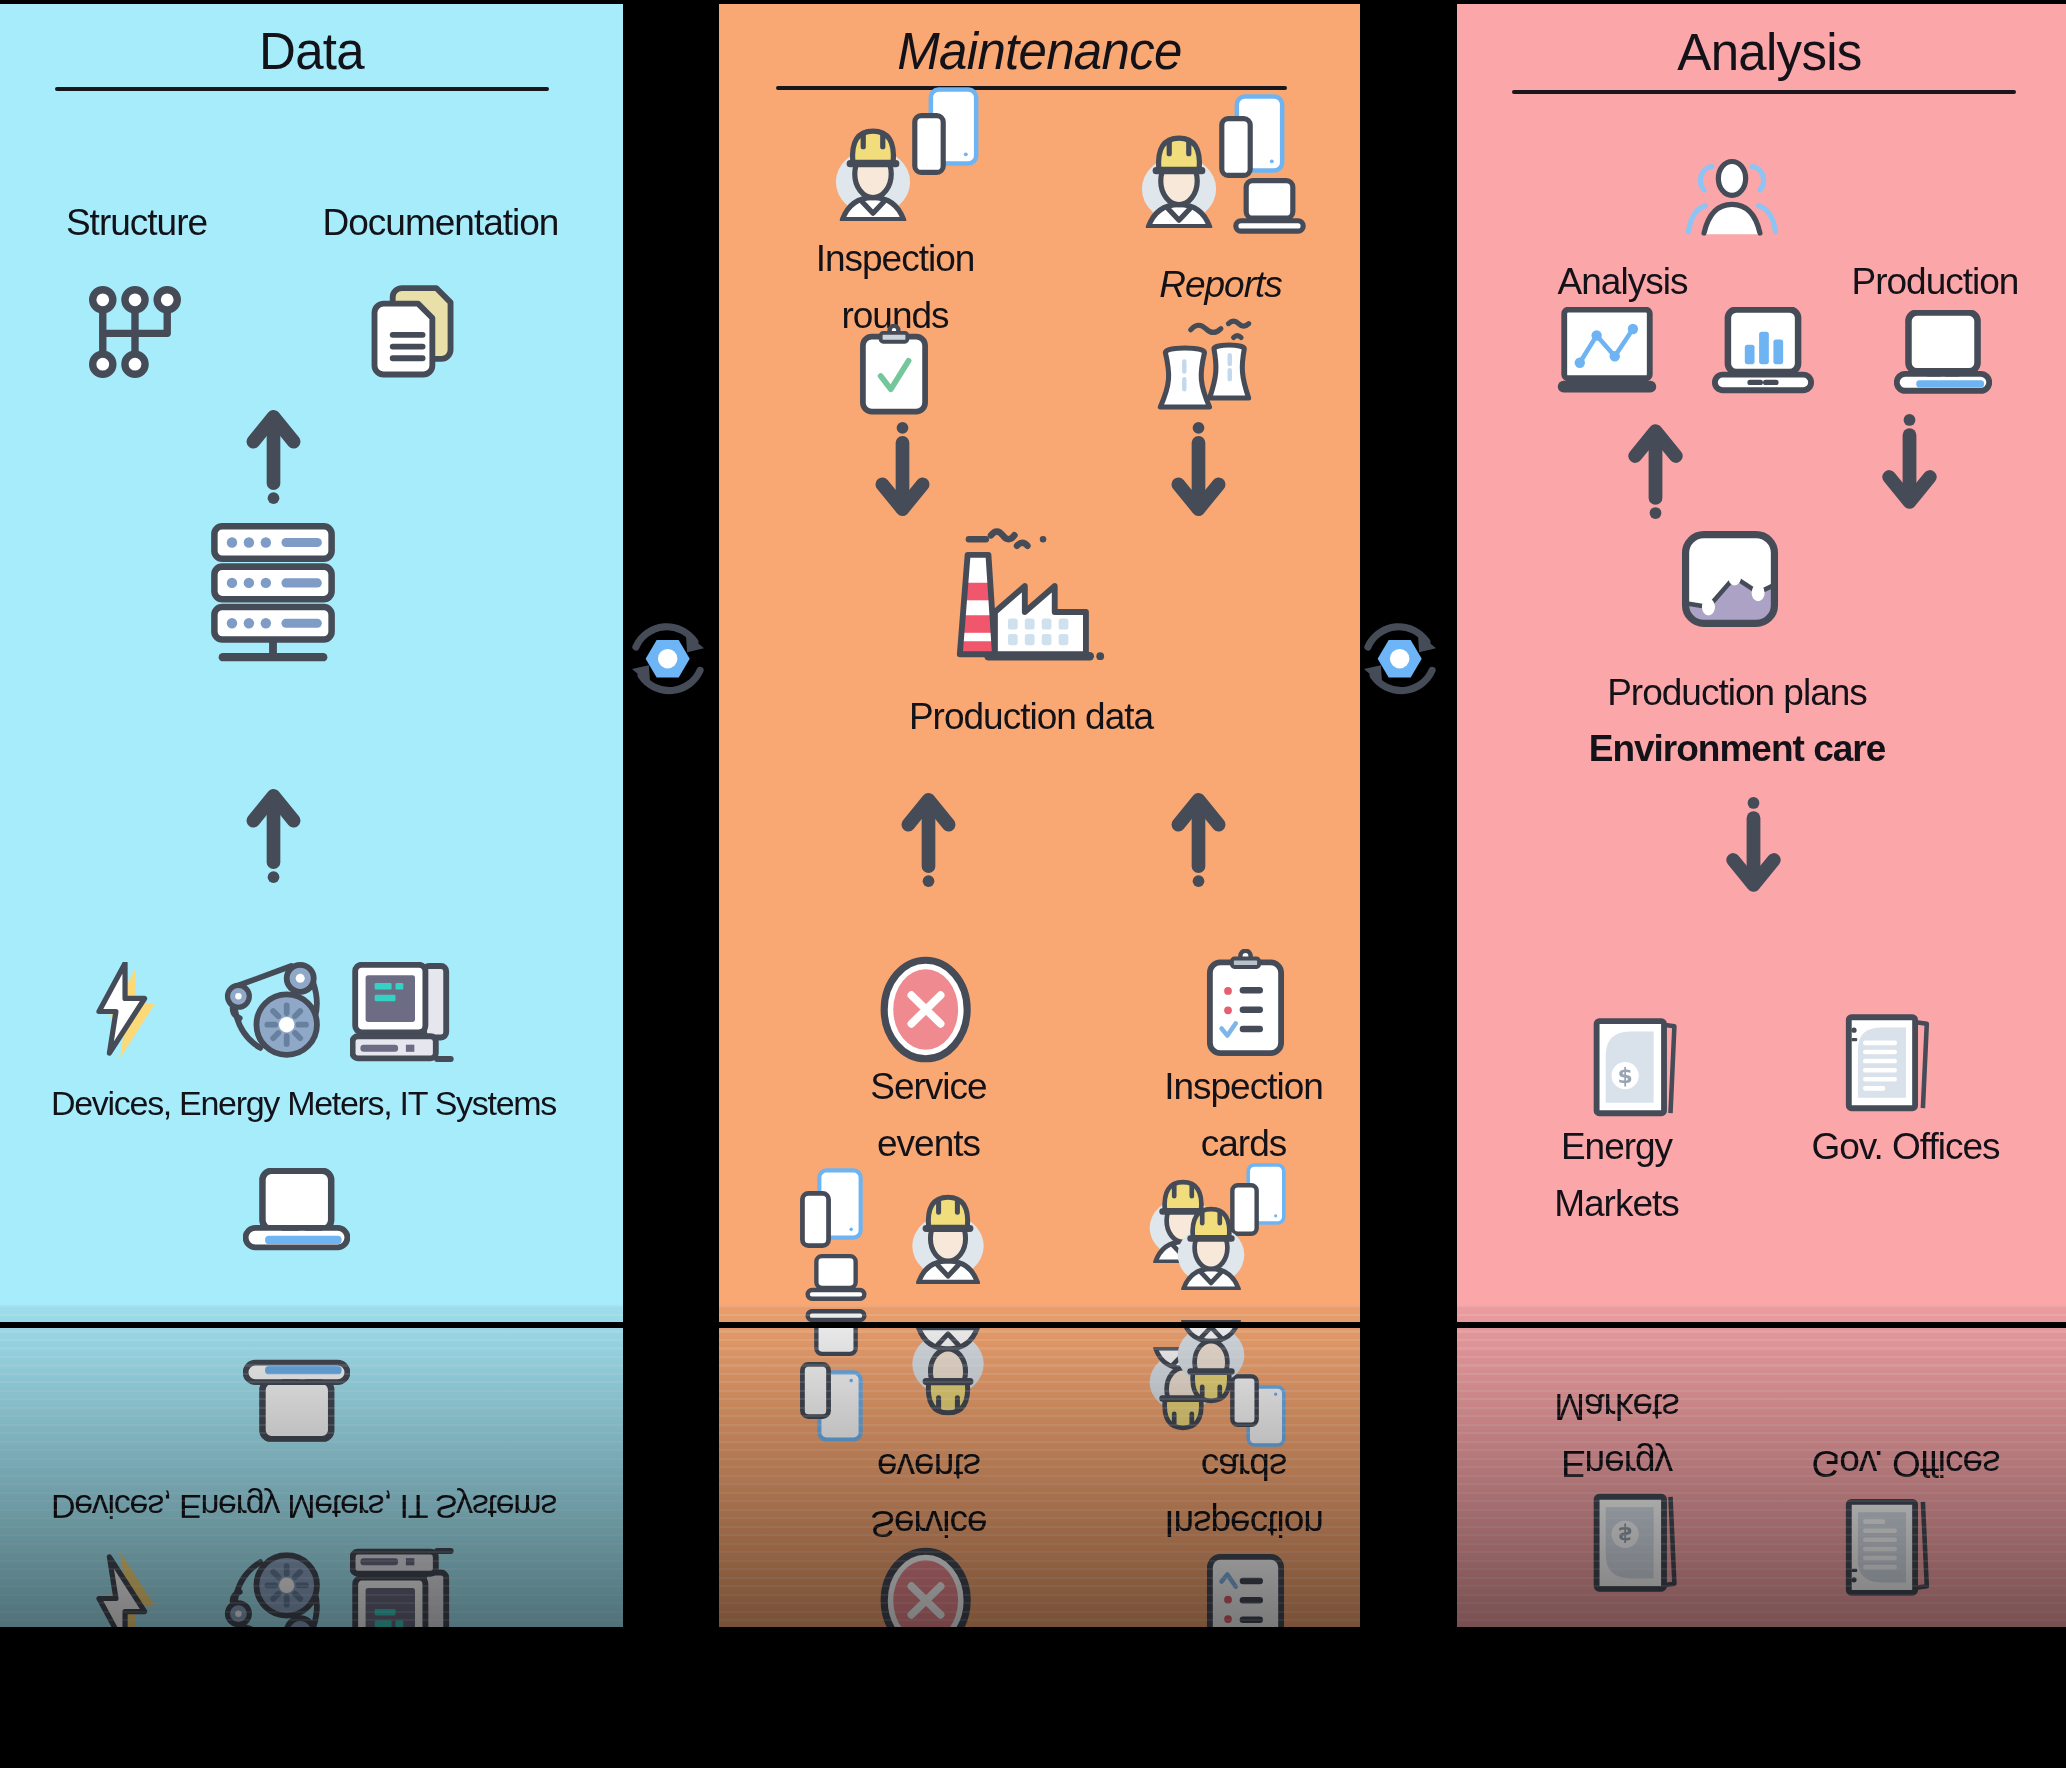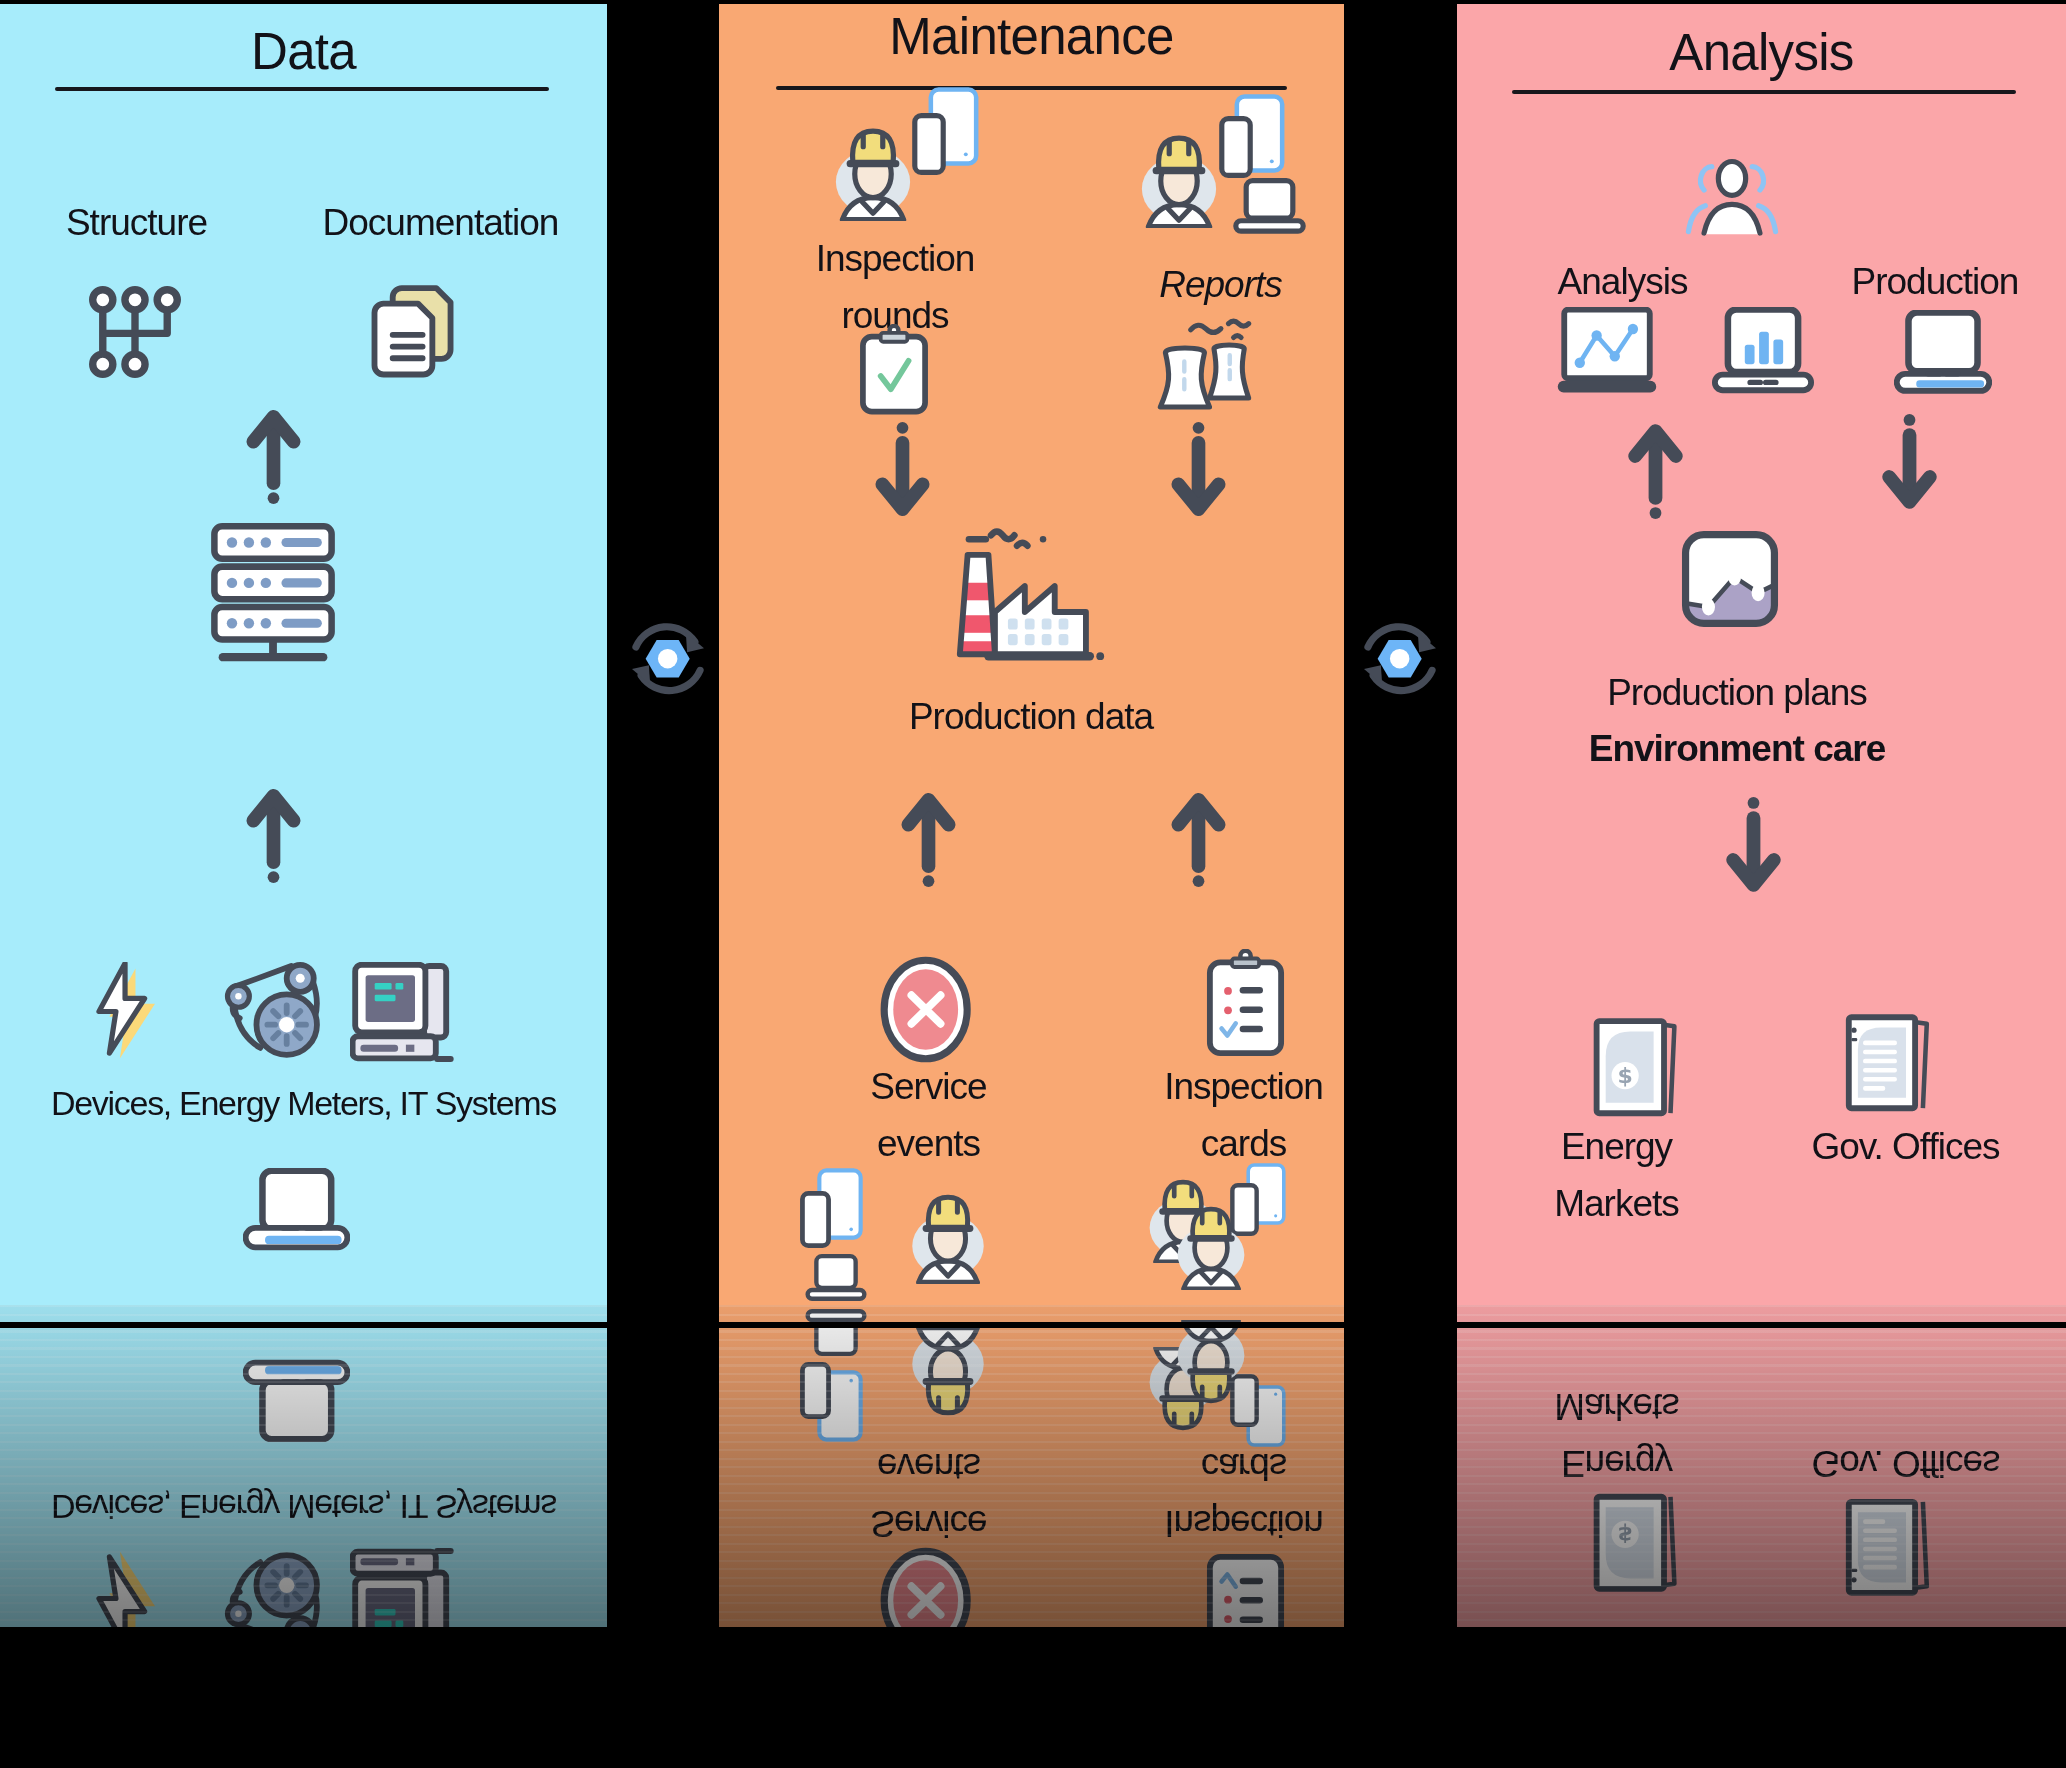--- a/index.html
+++ b/index.html
@@ -1,20 +1,20 @@
 <!DOCTYPE html>
 <html style="font-size:10.4px"><head>
 <meta charset="utf-8">
 <style>
   html,body{margin:0;padding:0;}
   body{
     width:2066px;height:1769px;position:relative;background:#000;
     font-family:"Liberation Sans",sans-serif;color:#121218;overflow:hidden;
   }
-  .panel-wrap{position:absolute;top:3.9px;height:1623px;}
+  .panel-wrap{position:absolute;top:3.9px;height:1623px;padding-left:16px;}
   .panel-main{position:absolute;top:0;left:0;width:100%;height:1301px;overflow:hidden;}
   .panel-wrap.blue  .panel-main, .panel-wrap.blue  .clone{background:#a7ecfb;}
   .panel-wrap.orange .panel-main,.panel-wrap.orange .clone{background:#f9a873;}
   .panel-wrap.pink  .panel-main, .panel-wrap.pink  .clone{background:#fba6a9;}
   .reflection{position:absolute;top:1301px;left:0;width:100%;height:322px;overflow:hidden;}
   .clone{position:absolute;top:0;left:0;width:100%;height:1301px;transform:scaleY(-1);}
   .reflection::before{content:"";position:absolute;inset:0;z-index:2;
     background:repeating-linear-gradient(to bottom,
       rgba(255,255,255,.14) 0 2px, rgba(255,255,255,0) 2px 8.5px);}
   .reflection::after{content:"";position:absolute;inset:0;z-index:3;
@@ -228,21 +228,21 @@
               <path d="M62,92 h22 M98,92 h22"></path>
             </g>
    </svg>
   </div>
  </div>
     </div>
 </div>
 
 <div class="panel-wrap orange" style="left:719px;width:625px;">
  <div class="panel-main">
-  <div class="title" style="top:3px;">Maintenance</div>
+  <div class="title" style="top:18px;font-style:italic;">Maintenance</div>
   <div class="underline" style="left:57px;top:82px;width:511px;"></div>
 
   <div class="icon" style="left:209px;top:83px;width:51px;height:79px;">
    <svg viewBox="0 0 78 122">
           <rect x="4" y="4" width="70" height="114" rx="12" fill="#fff" stroke="#6fb4f2" stroke-width="7"></rect>
           <circle cx="58" cy="104" r="3" fill="#6fb4f2"></circle>
         </svg>
   </div>
   <div class="icon" style="left:193px;top:109px;width:34px;height:62px;">
    <svg viewBox="0 0 52 96">

